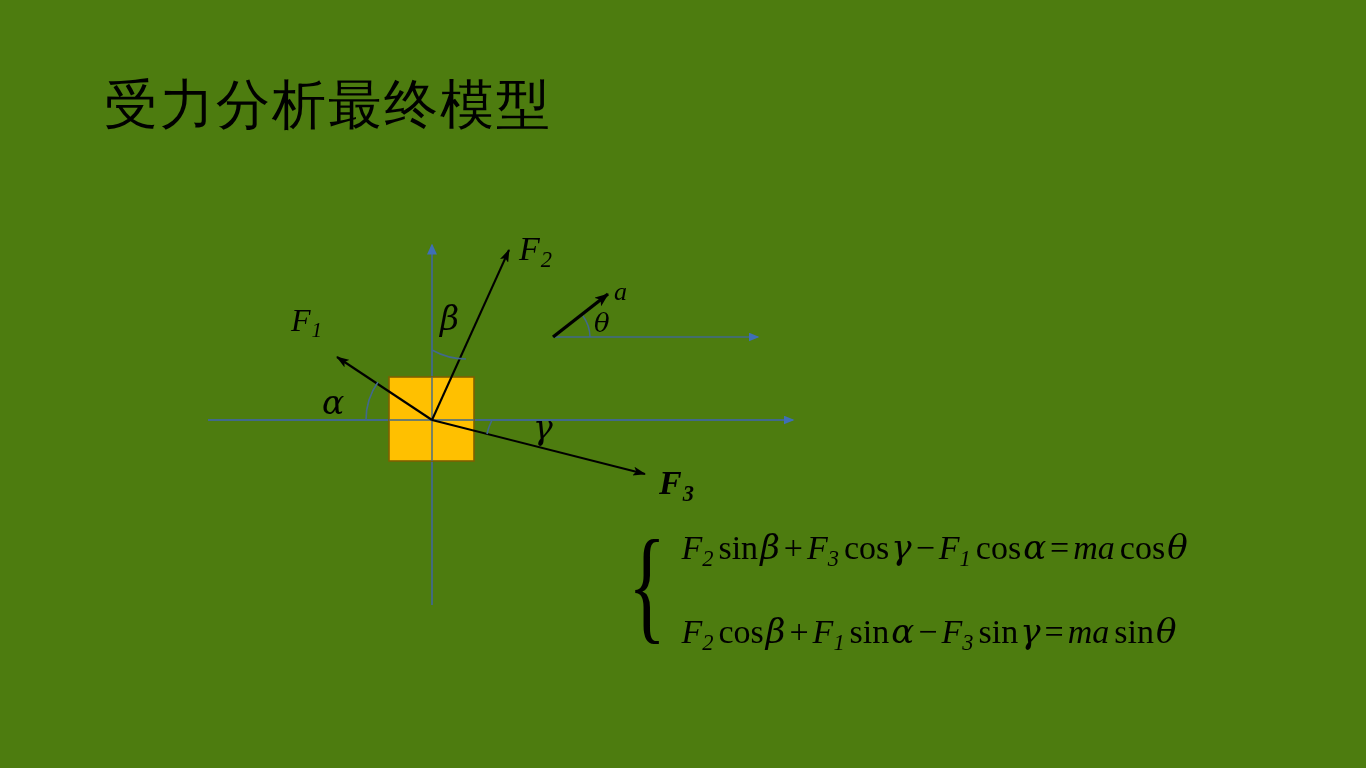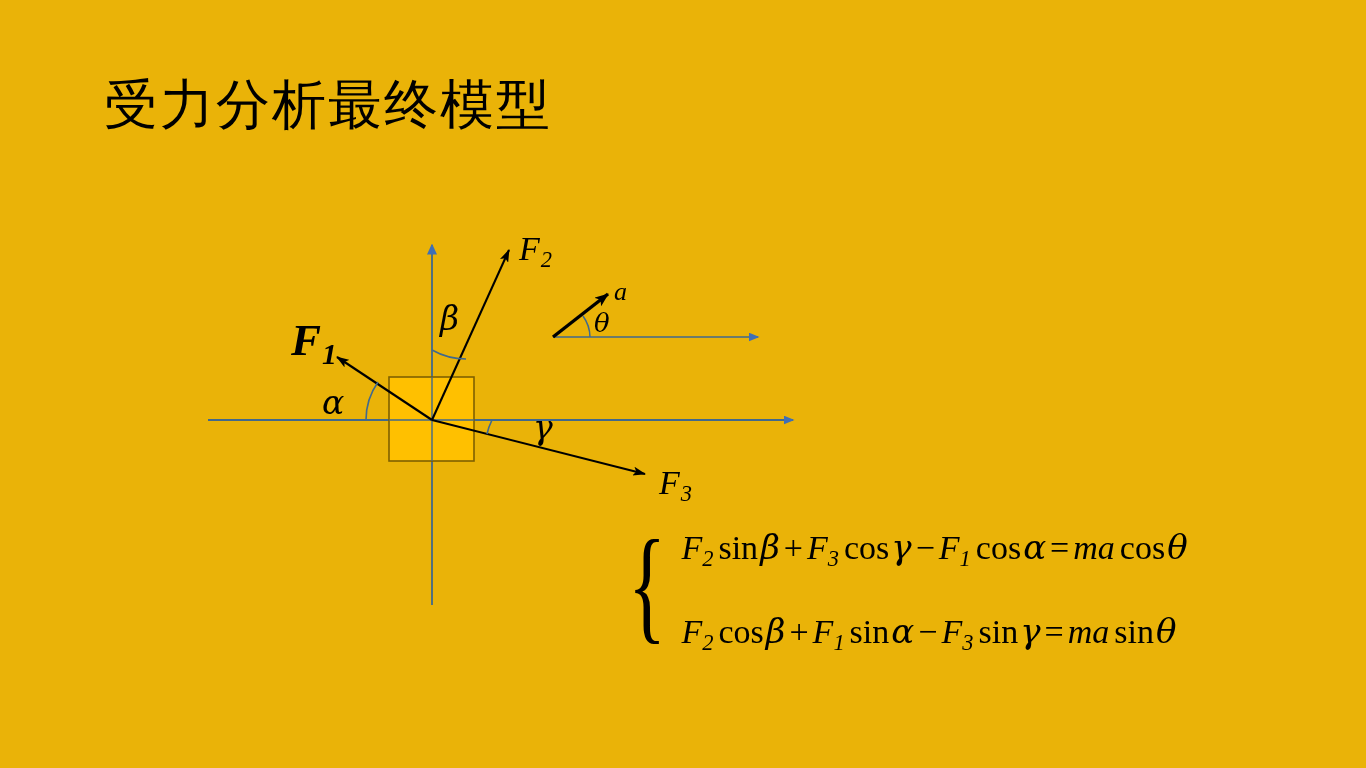--- a/index.html
+++ b/index.html
@@ -13,21 +13,21 @@
     height: 768px;
     position: relative;
     overflow: hidden;
     font-family: "Liberation Serif", serif;
   }
   #slide {
     position: absolute;
     left: 0; top: 0;
     width: 1366px;
     height: 768px;
-    background: #eab308;
+    background: #4d7c0f;
   }
   #slide-title {
     position: absolute;
     left: 104px;
     top: 74px;
     font-family: "DejaVu Sans", "Liberation Sans", sans-serif;
     font-size: 54px;
     font-weight: 400;
     color: #000000;
     letter-spacing: 2px;
@@ -52,23 +52,23 @@
   .mathlabel .sub {
     font-size: 0.66em;
     font-style: italic;
     vertical-align: -0.30em;
     padding-left: 1px;
   }
   .greek {
     font-family: "DejaVu Serif", "Liberation Serif", serif;
     font-style: italic;
   }
-  #label-F1 { left: 291px; top: 318px; font-size: 45px; font-weight: bold; }
+  #label-F1 { left: 291px; top: 304px; font-size: 32px; }
   #label-F2 { left: 519px; top: 232px; font-size: 34px; }
-  #label-F3 { left: 659px; top: 466px; font-size: 34px; }
+  #label-F3 { left: 659px; top: 466px; font-size: 34px; font-weight: bold; }
   #label-a  { left: 614px; top: 279px; font-size: 26px; }
   #label-alpha { left: 322px; top: 386px; font-size: 33px; }
   #label-beta  { left: 440px; top: 302px; font-size: 33px; }
   #label-gamma { left: 533px; top: 411px; font-size: 33px; }
   #label-theta { left: 594px; top: 310px; font-size: 26px; }
 
   #equations {
     position: absolute;
     left: 628px;
     top: 524px;

